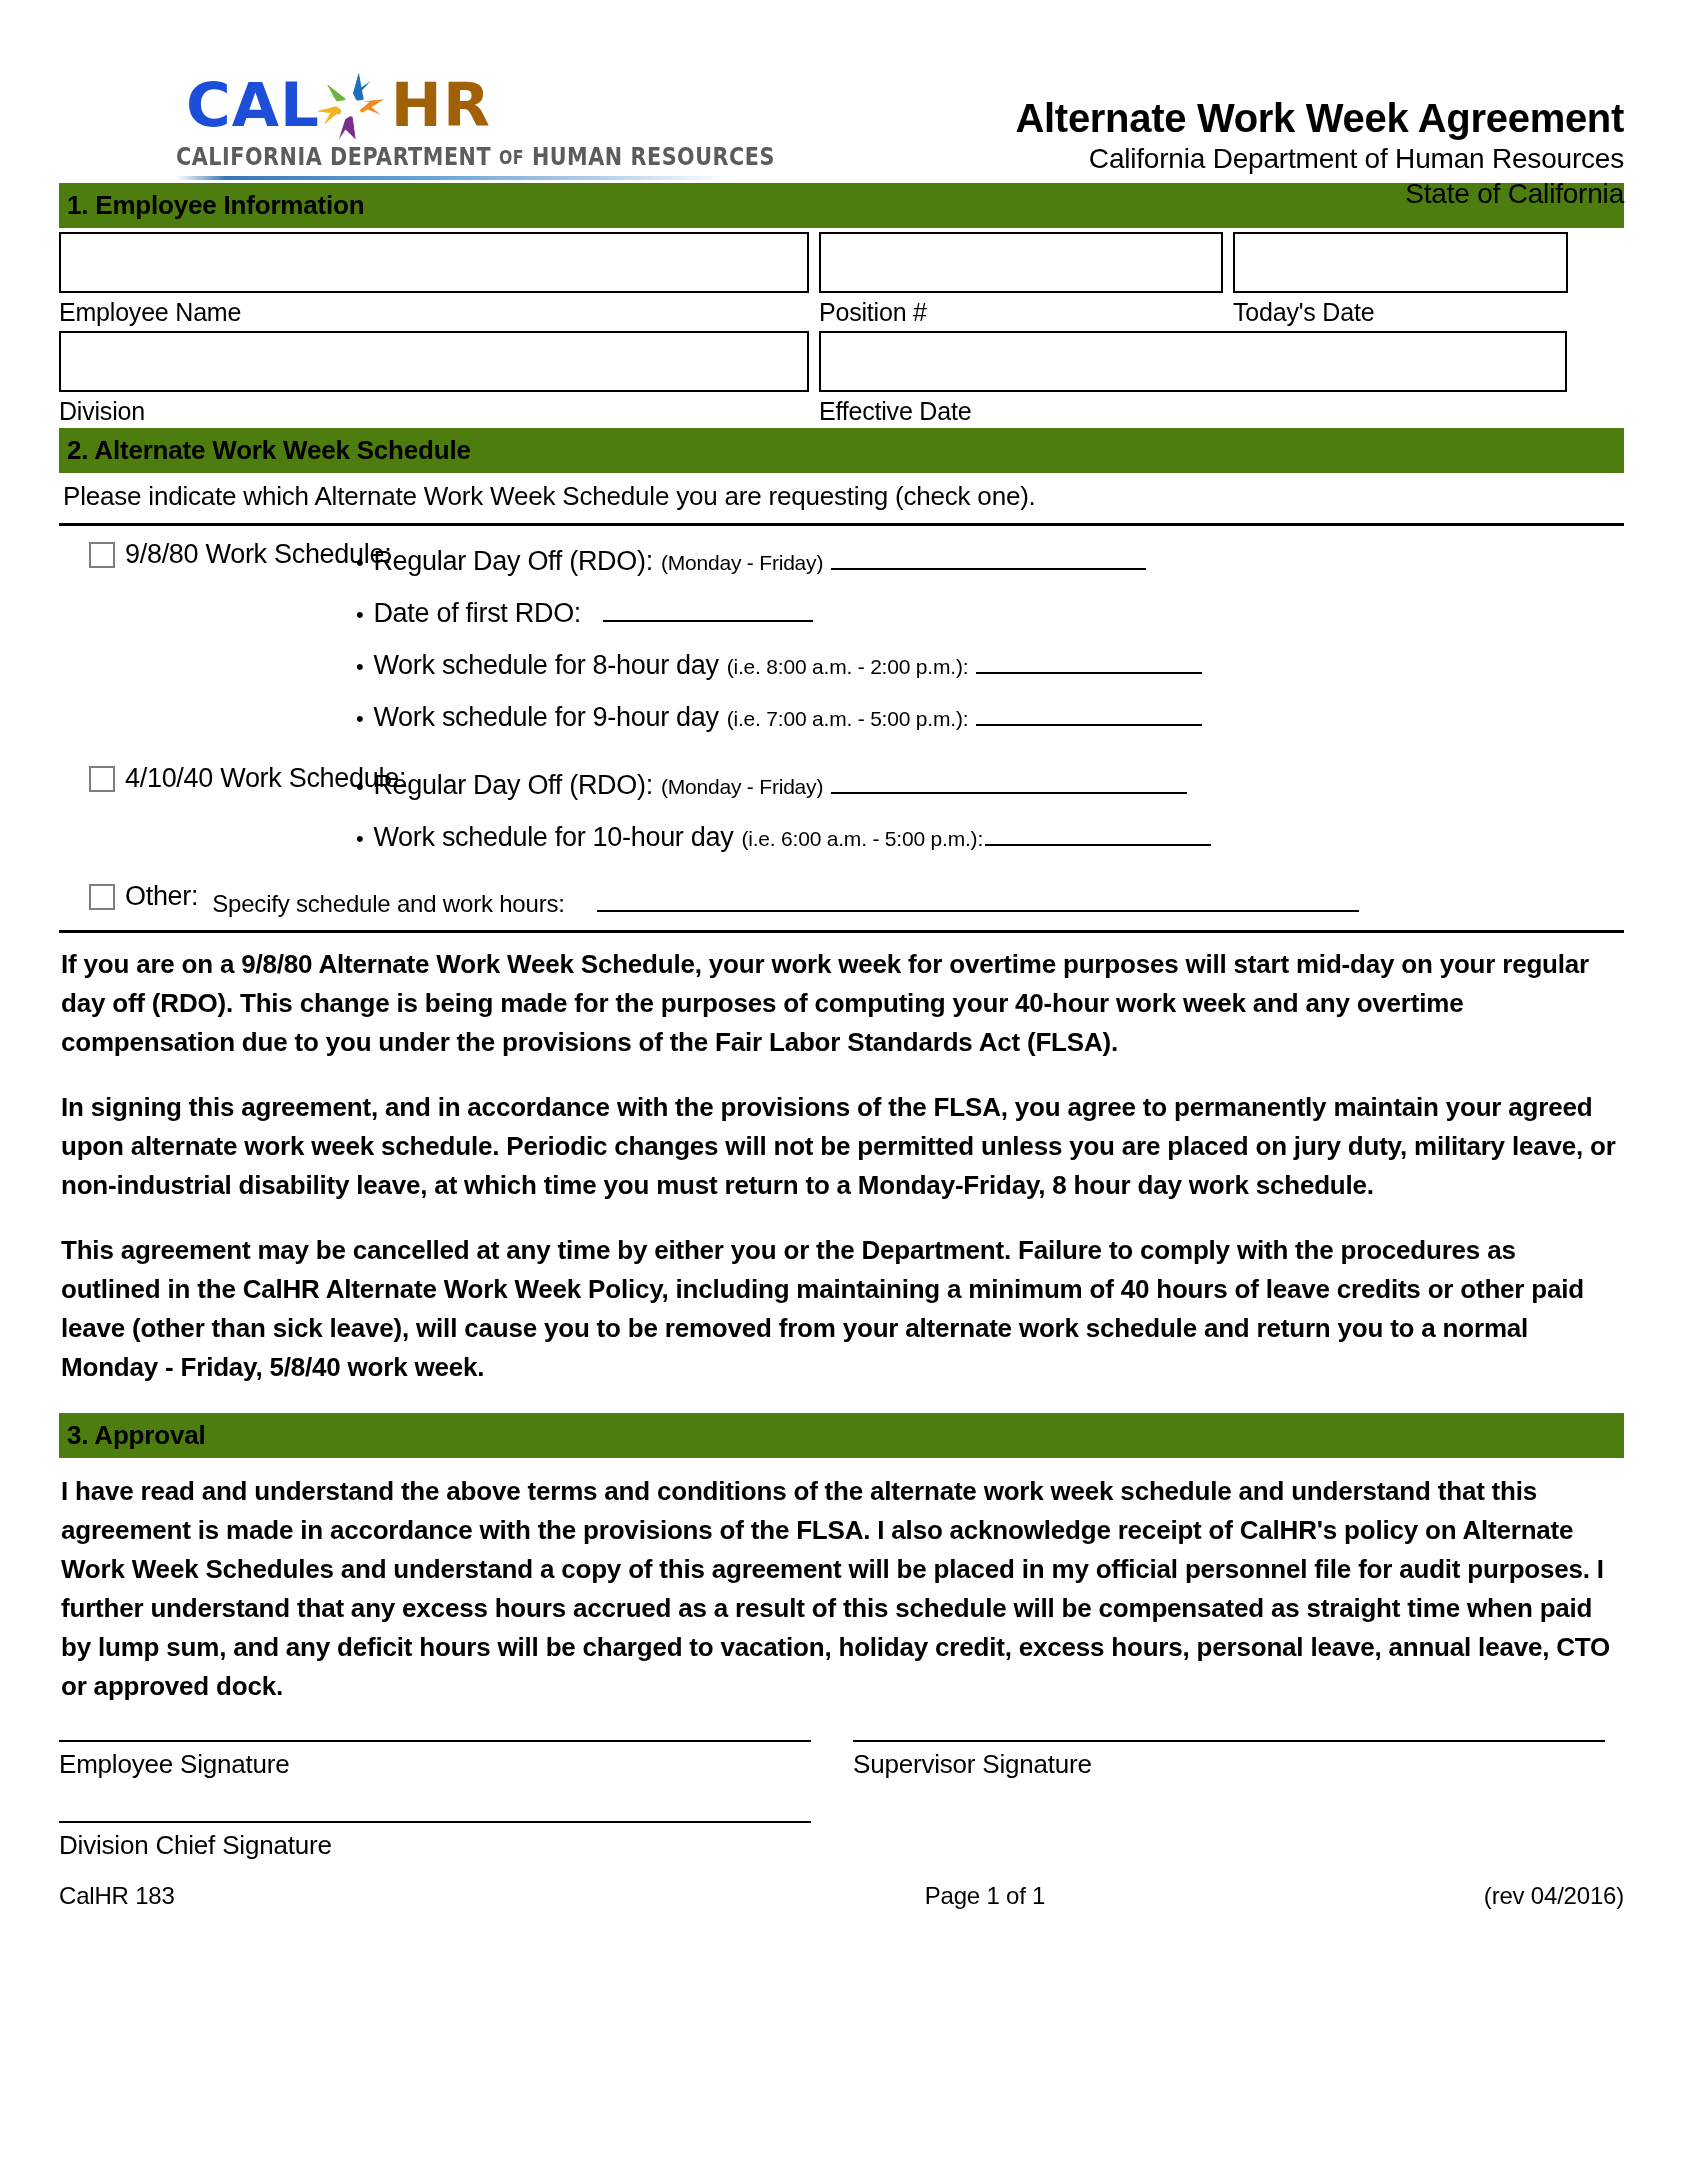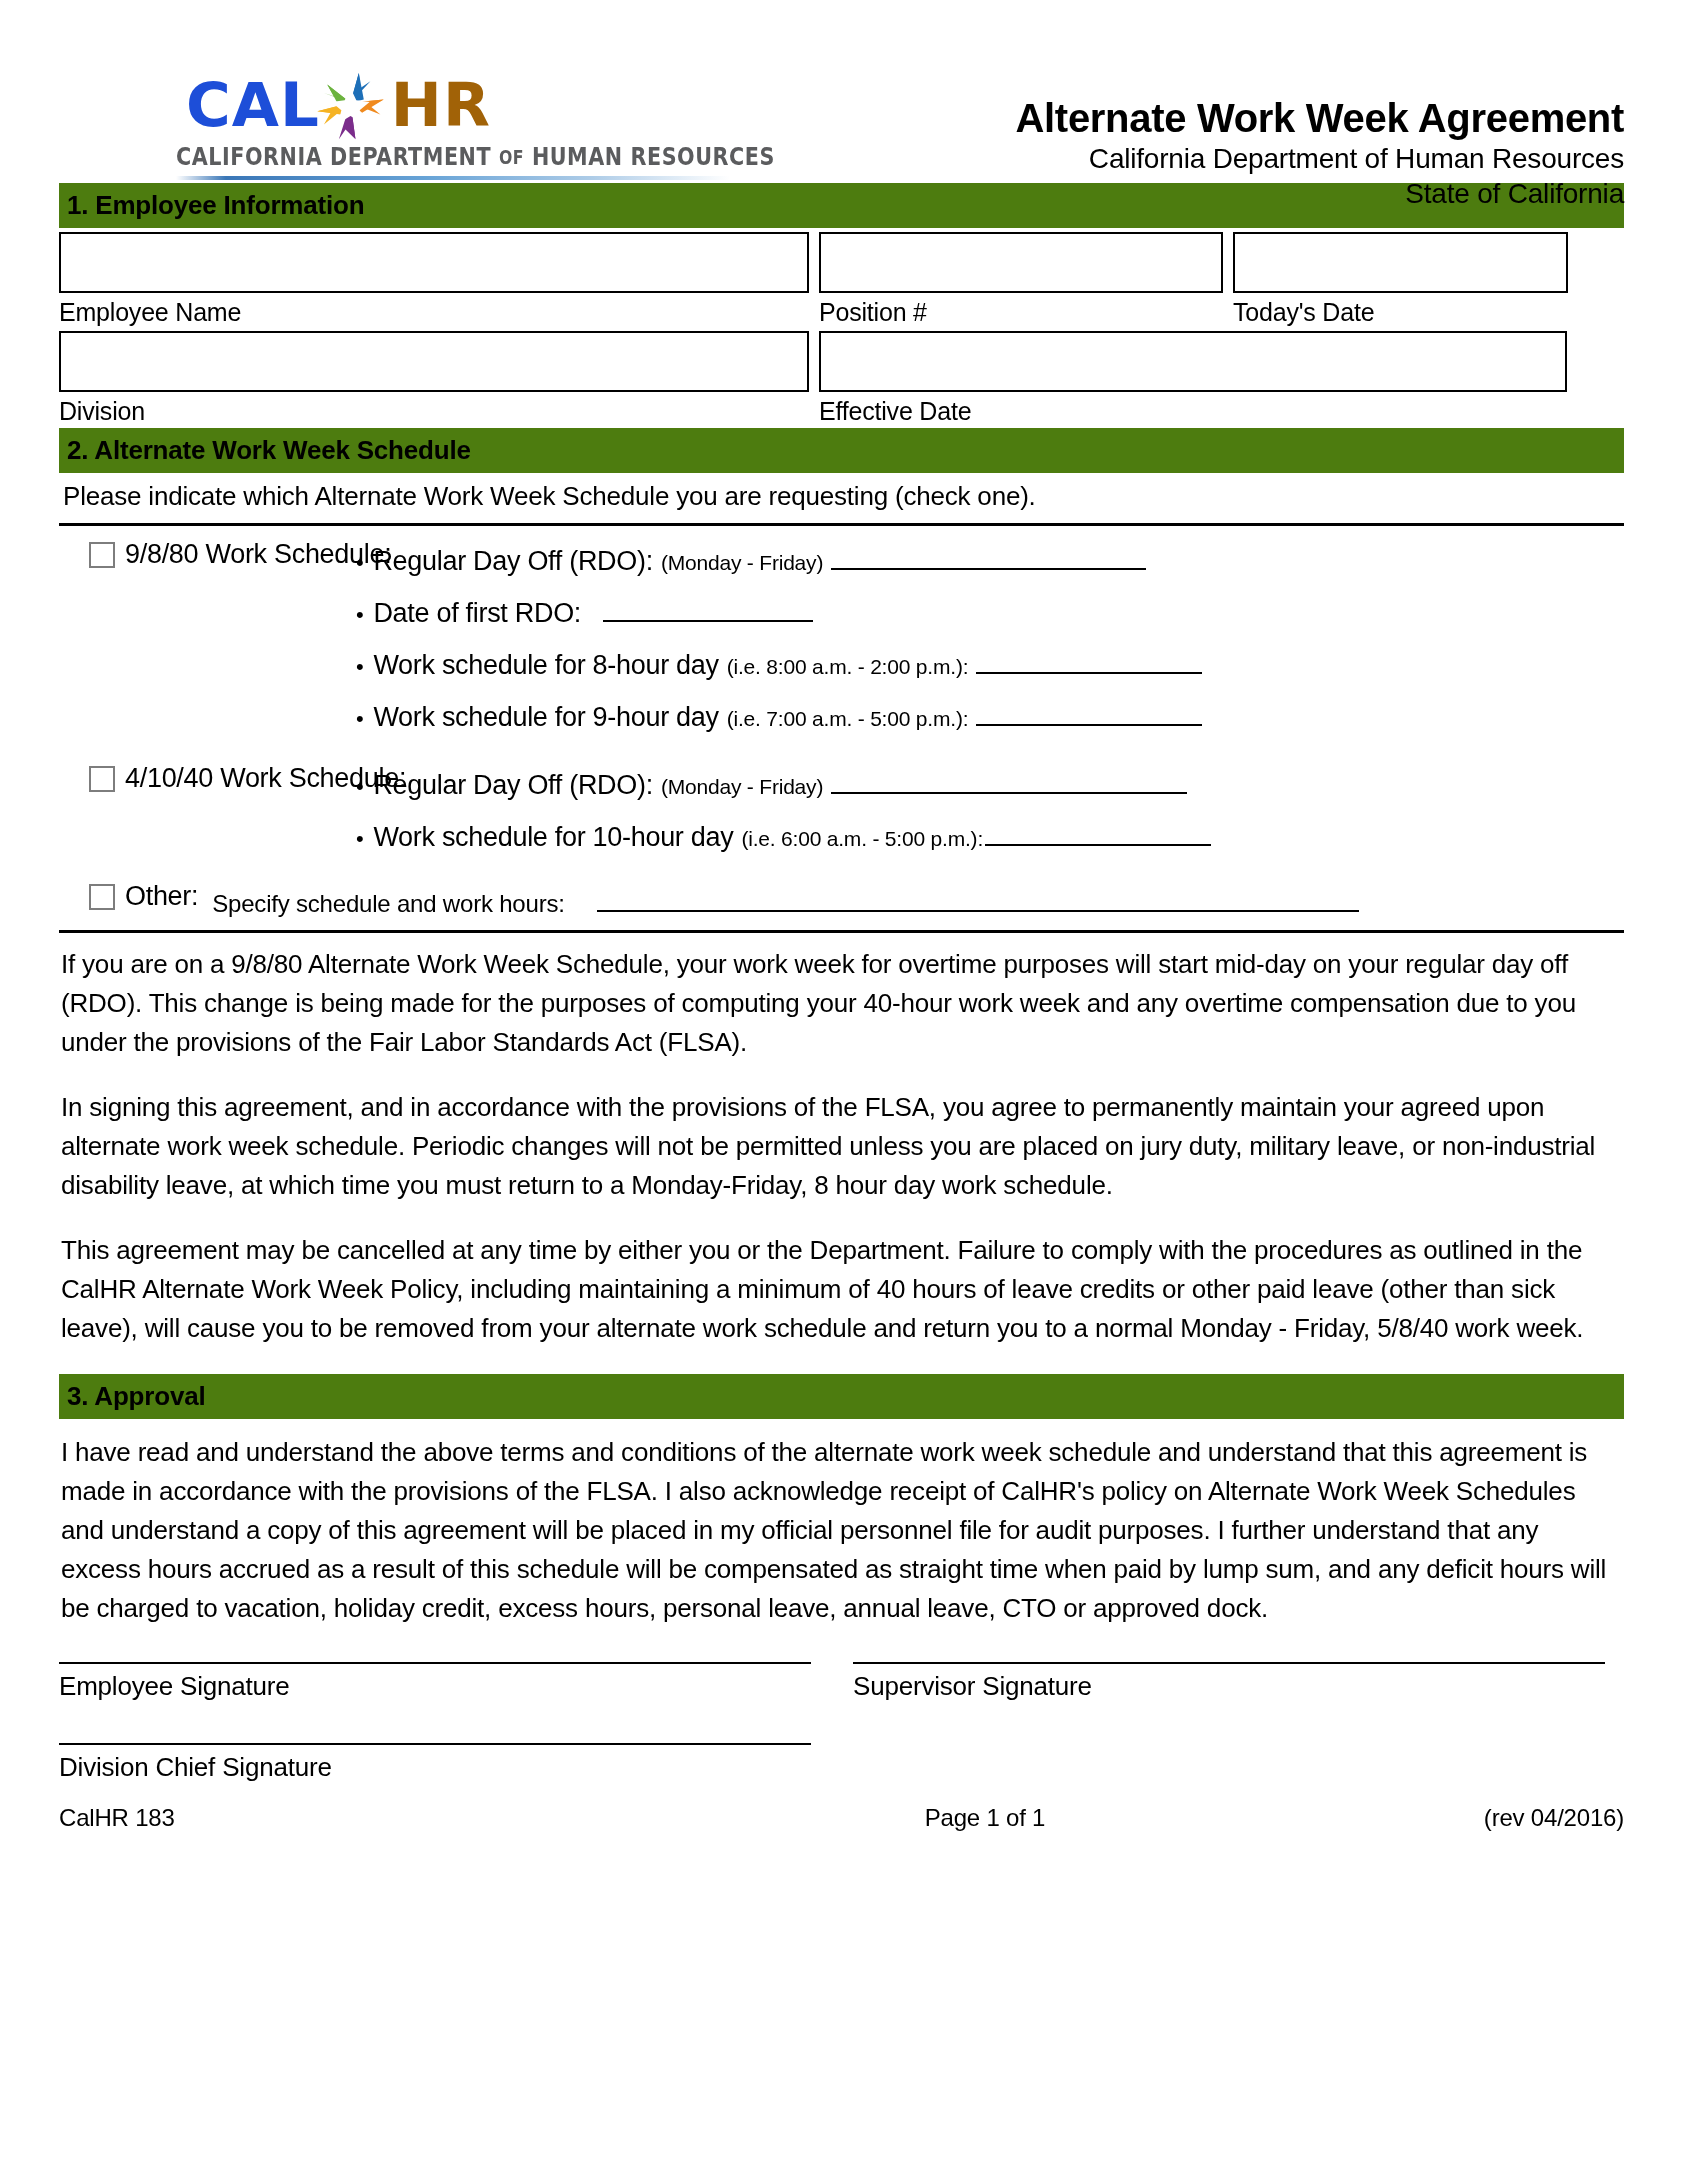--- a/index.html
+++ b/index.html
@@ -230,20 +230,21 @@
     gap: 24px;
   }
 
   
   .para {
     font-size: 26px;
     line-height: 39px;
     letter-spacing: -0.2px;
     margin: 0 0 26px 0;
     padding: 0 2px;
+    font-weight: bold;
   }
   .para.first { margin-top: 12px; }
 
   .rule-thin { border-top: 3px solid #000; margin-top: 8px; }
 
   .sec3-wrap { margin-top: 22px; }
   .sec3-body { margin-top: 14px; }
 
   
   .sig-grid {

